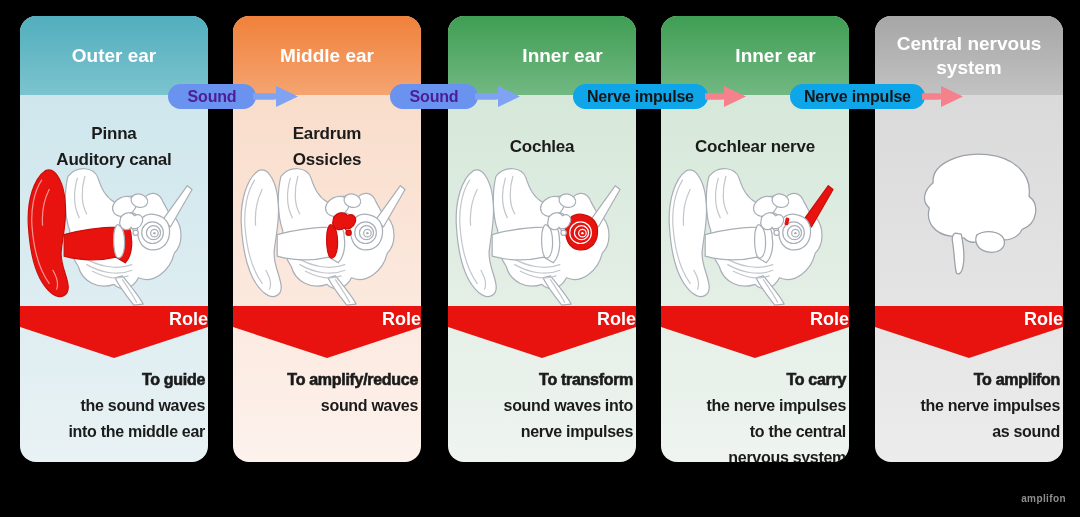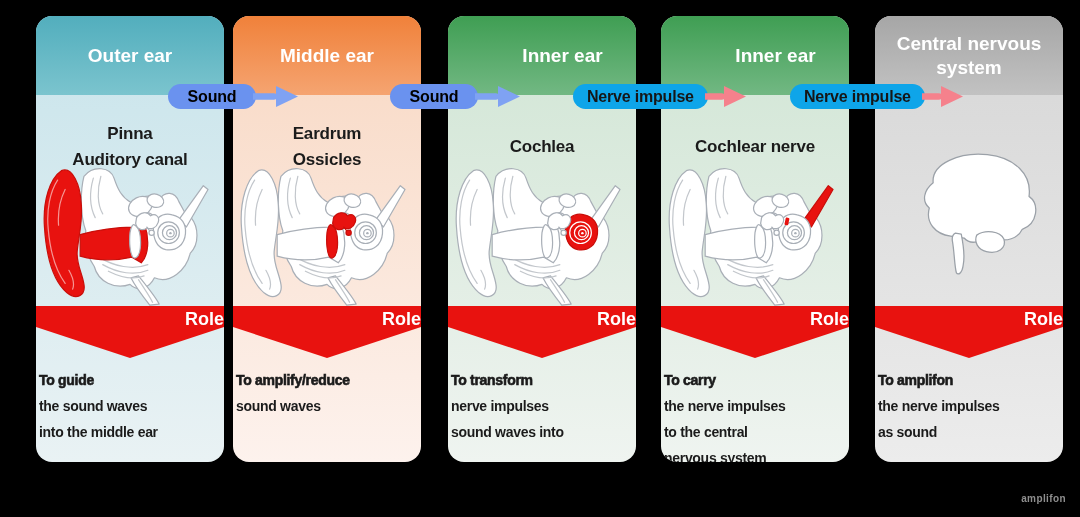--- a/index.html
+++ b/index.html
@@ -1,21 +1,21 @@
 <!DOCTYPE html>
 <html><head>
 <meta charset="utf-8">
 <style>
   html,body{margin:0;padding:0;background:#000;}
   .stage{position:relative;width:1080px;height:517px;background:#000;overflow:hidden;
          font-family:"Liberation Sans","DejaVu Sans",sans-serif;}
 
   
   .panel{position:absolute;top:16px;width:188px;height:446px;border-radius:16px;overflow:hidden;}
-  .p1{left:36px;background:linear-gradient(180deg,#C8E4EB 0%,#E9F2F4 100%);}
+  .p1{left:20px;background:linear-gradient(180deg,#C8E4EB 0%,#E9F2F4 100%);}
   .p2{left:233px;background:linear-gradient(180deg,#F8D8C3 0%,#FDF2ED 100%);}
   .p3{left:448px;background:linear-gradient(180deg,#D0E5D4 0%,#EFF4F0 100%);}
   .p4{left:661px;background:linear-gradient(180deg,#D0E5D4 0%,#EFF4F0 100%);}
   .p5{left:875px;background:linear-gradient(180deg,#D6D6D6 0%,#ECECEC 100%);}
 
   .panel-header{position:absolute;top:0;left:0;right:0;height:79px;display:flex;align-items:center;
                 justify-content:center;text-align:center;color:#fff;font-weight:bold;font-size:19px;line-height:1.25;}
   .panel-title{padding:0 12px;}
   .p1 .panel-header{background:linear-gradient(180deg,#52AEBD 0%,#7BC4CE 100%);}
   .p2 .panel-header{background:linear-gradient(180deg,#F0813A 0%,#F5A471 100%);}
@@ -31,30 +31,30 @@
   .p5 .panel-art{top:128px;height:158px;}
   .panel-art svg{width:100%;height:100%;}
 
   
   .role-banner{position:absolute;top:290px;left:0;right:0;height:52px;}
   .role-banner svg{display:block;width:100%;height:100%;}
   .banner-shape polygon{fill:#E8120F;}
   .role-banner-label{position:absolute;top:3px;left:0;right:0;text-align:right;color:#fff;
                      font-weight:bold;font-size:18px;}
 
-  .role-desc{position:absolute;top:351px;left:3px;right:3px;text-align:left;color:#1b1b1b;
-             font-size:14px;line-height:26px;font-weight:bold;letter-spacing:-0.3px;}
+  .role-desc{position:absolute;top:351px;left:3px;right:3px;text-align:right;color:#1b1b1b;
+             font-size:16px;line-height:26px;font-weight:bold;letter-spacing:-0.3px;}
   .role-desc .lead{-webkit-text-stroke:0.6px #1b1b1b;}
 
   
   .connector{position:absolute;top:84px;height:25px;display:flex;align-items:center;z-index:5;}
   .c1{left:168px;}.c2{left:390px;}.c3{left:573px;}.c4{left:790px;}
   .pill{height:25px;border-radius:13px;display:flex;align-items:center;justify-content:center;
         font-weight:bold;font-size:16px;padding:0 14px;white-space:nowrap;letter-spacing:-0.2px;}
-  .c-sound .pill{background:#6A92EF;color:#000000;min-width:60px;}
+  .c-sound .pill{background:#6A92EF;color:#4c1d95;min-width:60px;}
   .c-nerve .pill{background:#0ea5e9;color:#161616;}
   .arrow{margin-left:-3px;}
   .c-sound .arrow rect,.c-sound .arrow polygon{fill:#7FA2F3;}
   .c-nerve .arrow rect,.c-nerve .arrow polygon{fill:#F5818C;}
 
   
   .hl-pinna{--c-pinna:#E8120F;--c-pinna-s:#C90E0A;--c-canal:#E8120F;--c-canal-s:#C90E0A;
             --c-pinna-d:rgba(255,255,255,0.55);}
   .hl-drum{--c-drum:#E8120F;--c-drum-s:#C90E0A;--c-oss:#E8120F;--c-oss-s:#C90E0A;}
   .hl-cochlea{--c-coch:#E8120F;--c-coch-s:#C90E0A;--c-coch-d:#FFFFFF;}
@@ -169,22 +169,22 @@
         </svg>
     </div>
     <div class="role-banner">
       <svg class="banner-shape" viewBox="0 0 188 52" preserveAspectRatio="none">
           <polygon points="0,0 188,0 188,21 94,52 0,21"></polygon>
         </svg>
       <div class="role-banner-label">Role</div>
     </div>
     <div class="role-desc">
       <div class="lead">To transform</div>
+      <div>sound waves into</div>
       <div>nerve impulses</div>
-      <div>sound waves into</div>
     </div>
   </section>
 
   <section class="panel p4">
     <header class="panel-header">
       <span class="panel-title">Inner ear</span>
     </header>
     <div class="panel-label">
       <div>Cochlear nerve</div>
     </div>

